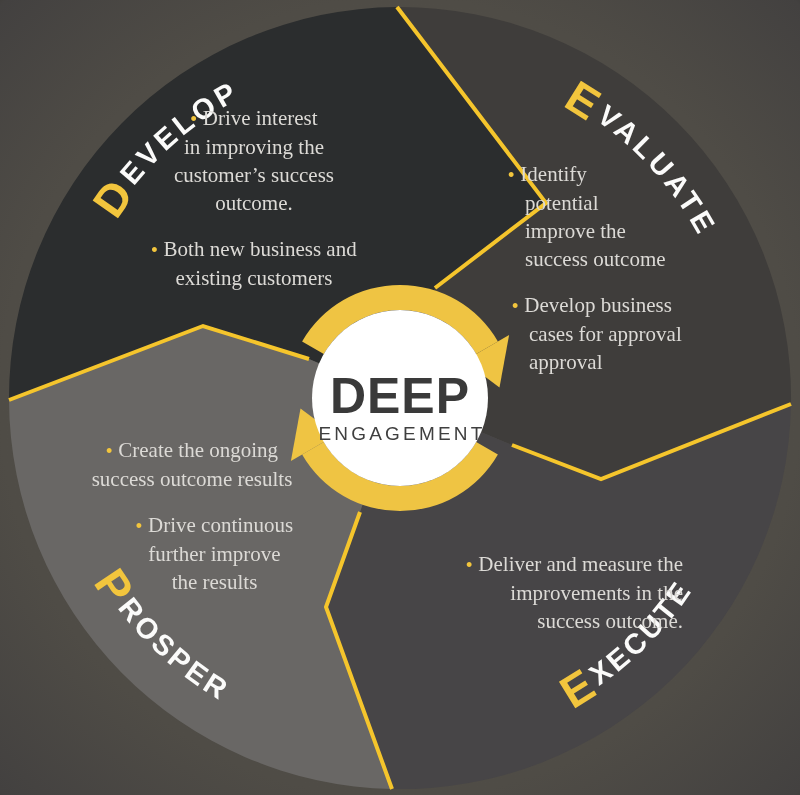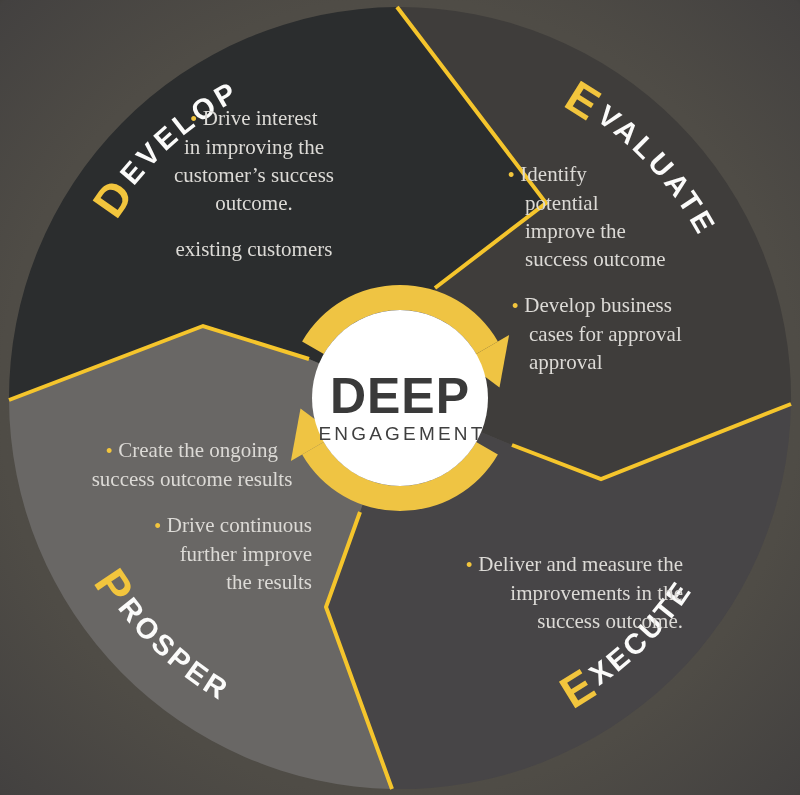--- a/index.html
+++ b/index.html
@@ -20,21 +20,21 @@
   .bullet{color:#f2c53d;font-family:"Liberation Sans",sans-serif;font-size:18px;margin-right:6px;}
   .q-develop{left:120px;top:104px;width:268px;text-align:center;}
   .q-evaluate{left:508px;top:160px;width:235px;text-align:left;}
   .q-evaluate .line{padding-left:17px;}
   .q-evaluate .line.first{padding-left:0;}
   .q-evaluate .para2{margin-left:4px;}
   .q-execute{left:433px;top:550px;width:250px;text-align:right;}
   .q-execute .line{padding-left:15px;}
   .q-execute .line.first{padding-left:0;}
   .q-prosper{left:72px;top:436px;width:240px;text-align:center;}
-  .q-prosper .para2{padding-left:45px;text-align:right;}
+  .q-prosper .para2{padding-left:45px;}
 </style>
 </head>
 <body>
 
 <div class="stage">
 
   <svg width="800" height="795" viewBox="0 0 800 795">
     <defs>
       <path id="arc-develop" d="M116.7,221.0 A334,334 0 0 1 353.5,67.3"></path>
       <path id="arc-evaluate" d="M561.9,105.9 A334,334 0 0 1 728.9,340.0"></path>
@@ -87,20 +87,21 @@
   </svg>
 
   <div class="bullets q-develop">
     <div class="para1">
       <div class="line first"><span class="bullet">•</span><span>Drive interest</span></div>
       <div class="line">in improving the</div>
       <div class="line">customer’s success</div>
       <div class="line">outcome.</div>
     </div>
     <div class="para2">
+      <div class="line first"><span class="bullet">•</span><span>Both new business and</span></div>
       <div class="line">existing customers</div>
     </div>
   </div>
 
   <div class="bullets q-evaluate">
     <div class="para1">
       <div class="line first"><span class="bullet">•</span><span>Identify</span></div>
       <div class="line">potential</div>
       <div class="line">improve the</div>
       <div class="line">success outcome</div>

